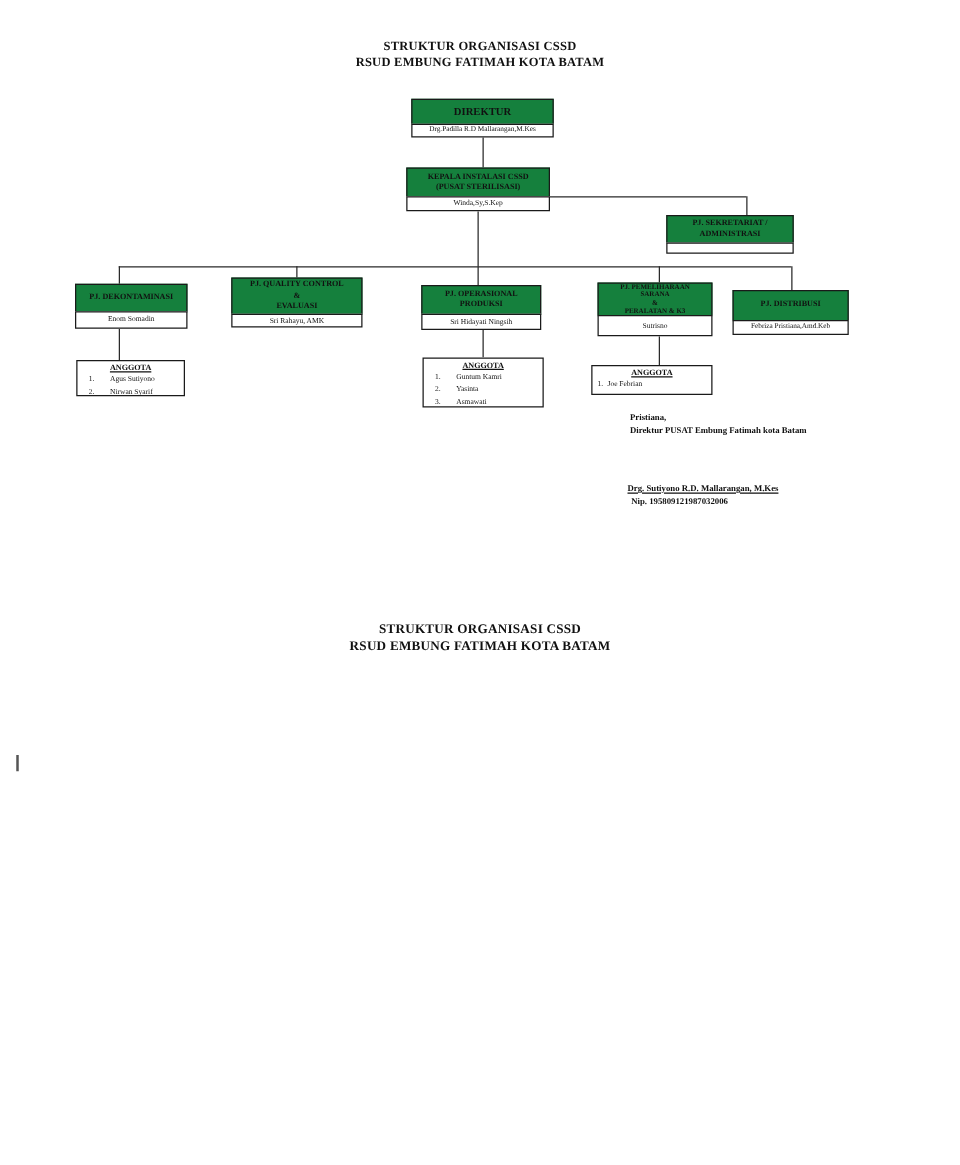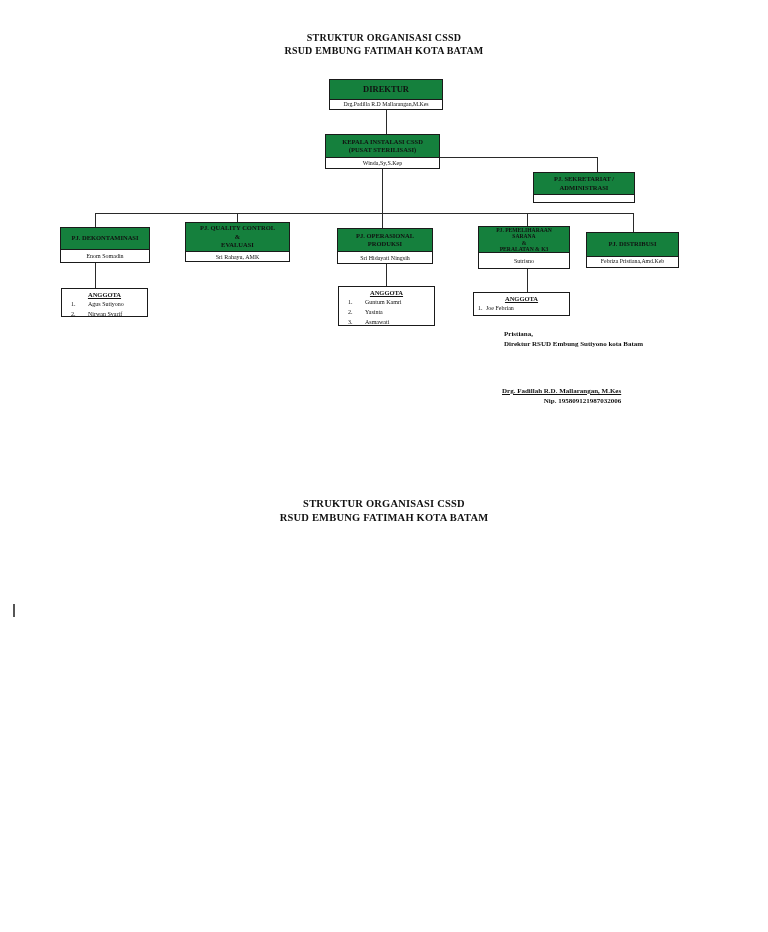--- a/index.html
+++ b/index.html
@@ -34,21 +34,21 @@
   }
   .ag-head {
     font-weight:700; text-decoration:underline; text-align:center;
     font-size:6.5px; line-height:8px;
   }
   .ag-item { display:flex; font-size:6px; line-height:10px; white-space:nowrap; }
   .ag-num { padding-left:9px; width:26px; }
   .agbox.tight .ag-num { padding-left:4px; width:12px; }
   .sig { position:absolute; font-weight:700; font-size:7px; line-height:10px; white-space:nowrap; }
   .sig .underline { text-decoration:underline; }
-  .sig .indent { padding-left:3px;text-align:right; }
+  .sig .indent { padding-left:3px; }
   .cursor { position:absolute; background:#555555; }
 </style>
 </head>
 <body>
 
 <div class="page">
 
   <div class="doc-title" style="top:31px">
     <div>STRUKTUR ORGANISASI CSSD</div>
     <div>RSUD EMBUNG FATIMAH KOTA BATAM</div>
@@ -157,24 +157,24 @@
   <div class="agbox tight" style="left:473px;top:292px;width:97px;height:24px">
     <div class="ag-head">ANGGOTA</div>
     <div class="ag-item">
       <span class="ag-num">1.</span>
       <span>Joe Febrian</span>
     </div>
   </div>
 
   <div class="sig" style="left:504px;top:329px">
     <div>Pristiana,</div>
-    <div>Direktur RSUD Embung Sutiyono kota Batam</div>
+    <div>Direktur PUSAT Embung Fatimah kota Batam</div>
   </div>
   <div class="sig" style="left:502px;top:386px">
-    <div class="underline">Drg. Fadillah R.D. Mallarangan, M.Kes</div>
+    <div class="underline">Drg. Sutiyono R.D. Mallarangan, M.Kes</div>
     <div class="indent">Nip. 195809121987032006</div>
   </div>
 
   <div class="doc-title big" style="top:497px">
     <div>STRUKTUR ORGANISASI CSSD</div>
     <div>RSUD EMBUNG FATIMAH KOTA BATAM</div>
   </div>
 
   <div class="cursor" style="left:13px;top:604px;width:2px;height:13px"></div>
 

